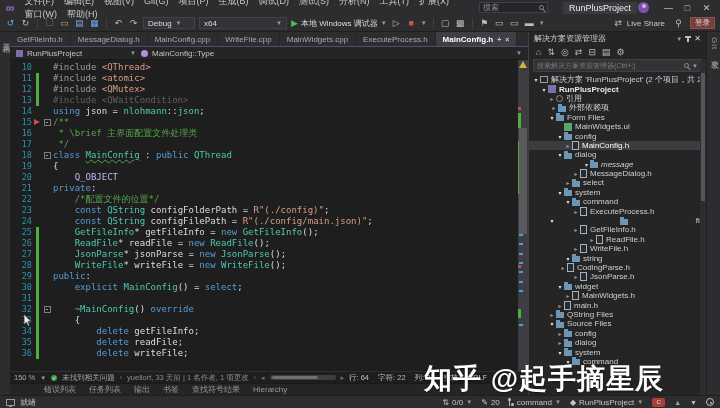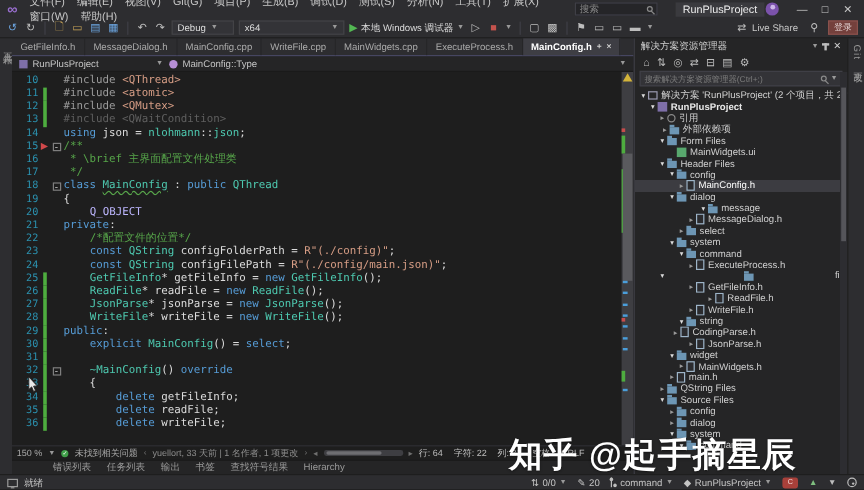--- a/index.html
+++ b/index.html
@@ -515,41 +515,36 @@
         <div class="trow" style="padding-left: 19px;">
           <span class="arrow e">▾</span>
           <span class="ti i-folder"></span>
           <span class="tlabel">Form Files</span>
         </div>
         <div class="trow" style="padding-left: 27px;">
           <span class="arrow"></span>
           <span class="ti i-ui"></span>
           <span class="tlabel">MainWidgets.ui</span>
         </div>
-        <div class="trow" style="padding-left: 19px;">
-          <span class="arrow e">▾</span>
-          <span class="ti i-folder"></span>
-          <span class="tlabel">Header Files</span>
-        </div>
         <div class="trow" style="padding-left: 27px;">
           <span class="arrow e">▾</span>
           <span class="ti i-folder"></span>
           <span class="tlabel">config</span>
         </div>
         <div class="trow sel" style="padding-left: 35px;">
           <span class="arrow">▸</span>
           <span class="ti i-doc"></span>
           <span class="tlabel">MainConfig.h</span>
         </div>
         <div class="trow" style="padding-left: 27px;">
           <span class="arrow e">▾</span>
           <span class="ti i-folder"></span>
           <span class="tlabel">dialog</span>
         </div>
-        <div class="trow" style="padding-left: 53px;">
+        <div class="trow" style="padding-left: 53px; font-style: italic;">
           <span class="arrow e">▾</span>
           <span class="ti i-folder"></span>
           <span class="tlabel">message</span>
         </div>
         <div class="trow" style="padding-left: 43px;">
           <span class="arrow">▸</span>
           <span class="ti i-doc"></span>
           <span class="tlabel">MessageDialog.h</span>
         </div>
         <div class="trow" style="padding-left: 35px;">

